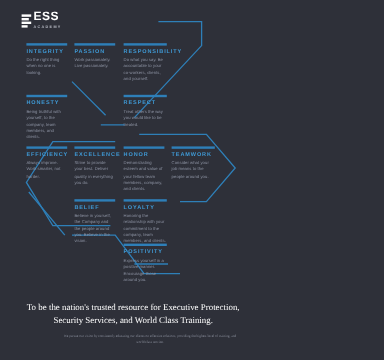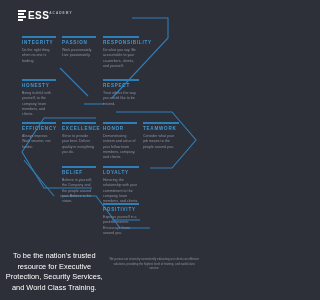--- a/index.html
+++ b/index.html
@@ -16,40 +16,40 @@
   #flow{position:absolute;left:0;top:0;width:200px;height:242px;z-index:0;}
 
   
   #logo{position:absolute;left:18px;top:10px;display:flex;align-items:center;gap:2px;z-index:3;}
   #logo .mark{width:8px;height:11px;position:relative;flex:0 0 auto;}
   #logo .mark i{position:absolute;left:0;background:#ffffff;display:block;}
   #logo .mark i:nth-child(1){top:0;width:8px;height:2px;}
   #logo .mark i:nth-child(2){top:3px;width:6px;height:2px;}
   #logo .mark i:nth-child(3){top:6px;width:8px;height:2px;}
   #logo .mark i:nth-child(4){top:9px;width:5px;height:2px;}
-  #logo .words{display:flex;flex-direction:row;line-height:1;}
+  #logo .words{display:flex;flex-direction:column;line-height:1;}
   #logo .ess{font-size:10px;font-weight:bold;letter-spacing:.4px;color:#ffffff;}
   #logo .acad{font-size:3.1px;font-weight:bold;letter-spacing:1.1px;color:#b9bcc6;margin-top:1px;}
 
   
   .card{position:absolute;z-index:2;}
   .card .rule{height:1.6px;background:#2e7fb8;margin-bottom:3px;}
   .card .ttl{
     font-size:4.6px;font-weight:bold;letter-spacing:.75px;
     color:#3f9ad6;text-transform:uppercase;line-height:1;margin-bottom:2.5px;
     white-space:nowrap;
   }
   .card .desc{
     font-size:3.5px;line-height:1.55;color:#8d93a3;letter-spacing:.05px;
   }
 
   
   #footer{position:absolute;left:0;bottom:0;width:200px;height:58px;z-index:4;
-          display:flex;flex-direction:row;align-items:flex-start;justify-content:flex-start;
-          padding-top:9px;box-sizing:border-box;}
+          display:flex;flex-direction:column;align-items:flex-end;justify-content:flex-start;
+          padding-top:9px;box-sizing:border-box;font-family:Liberation Serif, serif;}
   #mission{font-size:7.4px;line-height:1.45;text-align:center;color:#ffffff;
            width:178px;letter-spacing:.01px;}
   #subtext{font-size:2.9px;line-height:1.6;text-align:center;color:#8a8f9c;
            width:150px;margin-top:6px;}
 </style>
 </head>
 <body>
 
 <div id="poster">
 

